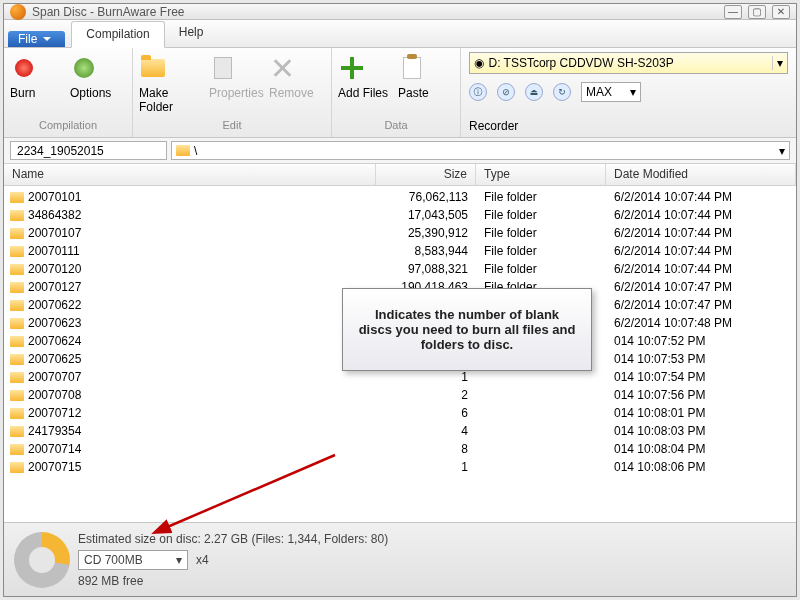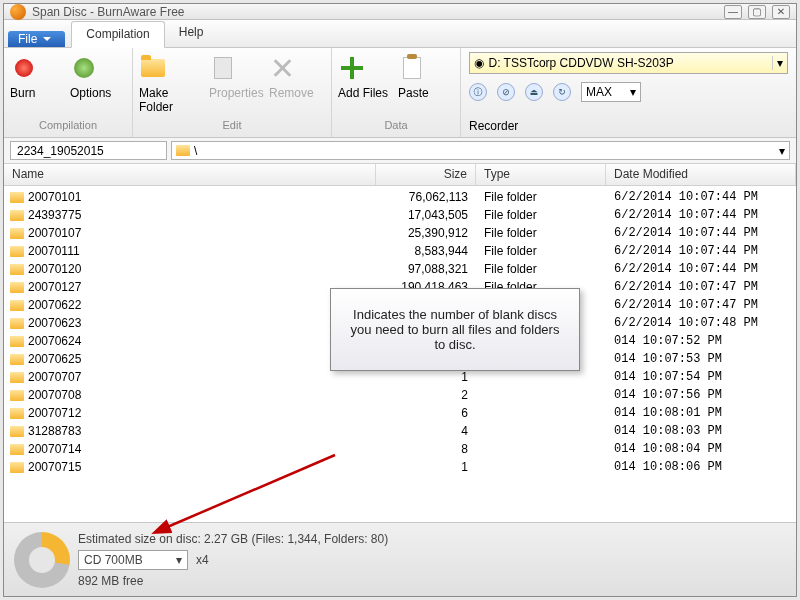--- a/index.html
+++ b/index.html
@@ -56,30 +56,30 @@
 
 .cols { display:flex; height:22px; background:linear-gradient(#fdfdfd,#ececec); border-bottom:1px solid #d0d0d0; }
 .col { padding:3px 8px; border-right:1px solid #d8d8d8; color:#333; }
 .c-name{flex:1;} .c-size{width:100px;text-align:right;} .c-type{width:130px;} .c-date{width:190px;}
 
 .list { flex:1; overflow:auto; background:#fff; position:relative; }
 .row { display:flex; height:18px; align-items:flex-end; cursor:default; }
 .row .cn{flex:1;display:flex;align-items:center;gap:4px;padding-left:6px;}
 .row .cs{width:100px;text-align:right;padding-right:8px;}
 .row .ct{width:130px;padding-left:8px;}
-.row .cd{width:190px;padding-left:8px;font-family:Liberation Mono, monospace;}
+.row .cd{width:190px;padding-left:8px;}
 
 .statusbar { height:74px; background:linear-gradient(#f0f0f0,#e0e0e0); border-top:1px solid #c6c6c6; display:flex; align-items:center; padding:6px 10px; gap:8px; }
 .donut { width:56px;height:56px;border-radius:50%;background:conic-gradient(#f5b733 0 100deg,#bfbfbf 100deg 360deg);display:flex;align-items:center;justify-content:center; }
 .donut::after{content:"";width:26px;height:26px;border-radius:50%;background:#e6e6e6;}
 .status-text { display:flex;flex-direction:column;gap:4px;color:#444; }
 .status-row { display:flex; align-items:center; gap:8px;text-align:right; }
 .disc-combo { width:110px;height:20px;border:1px solid #a0a0a0;background:#fff;display:flex;align-items:center;padding:0 5px; }
 
-.callout { position:absolute; left:330px; top:288px; width:250px; background:linear-gradient(#ffffff,#e9e9ef); border:1px solid #888; padding:18px 14px; text-align:center; font-weight:normal; font-size:13px; color:#222; box-shadow:3px 3px 6px rgba(0,0,0,.25); z-index:50; }
+.callout { position:absolute; left:342px; top:288px; width:250px; background:linear-gradient(#ffffff,#e9e9ef); border:1px solid #888; padding:18px 14px; text-align:center; font-weight:bold; font-size:13px; color:#222; box-shadow:3px 3px 6px rgba(0,0,0,.25); z-index:50; }
 .arrow { position:absolute; left:150px; top:450px; width:190px; height:90px; z-index:49; pointer-events:none; }
 </style>
 </head>
 <body>
 
 <div class="window">
 
   <div class="titlebar">
     <div class="app-icon"></div>
     <div class="title">Span Disc - BurnAware Free</div>
@@ -199,21 +199,21 @@
           <div class="mini-fold"></div>
           <span>20070101</span>
         </div>
         <div class="cs">76,062,113</div>
         <div class="ct">File folder</div>
         <div class="cd">6/2/2014 10:07:44 PM</div>
       </div>
       <div class="row">
         <div class="cn">
           <div class="mini-fold"></div>
-          <span>24393775</span>
+          <span>34864382</span>
         </div>
         <div class="cs">17,043,505</div>
         <div class="ct">File folder</div>
         <div class="cd">6/2/2014 10:07:44 PM</div>
       </div>
       <div class="row">
         <div class="cn">
           <div class="mini-fold"></div>
           <span>20070107</span>
         </div>
@@ -307,21 +307,21 @@
           <div class="mini-fold"></div>
           <span>20070712</span>
         </div>
         <div class="cs">6</div>
         <div class="ct"></div>
         <div class="cd">014 10:08:01 PM</div>
       </div>
       <div class="row">
         <div class="cn">
           <div class="mini-fold"></div>
-          <span>31288783</span>
+          <span>24179354</span>
         </div>
         <div class="cs">4</div>
         <div class="ct"></div>
         <div class="cd">014 10:08:03 PM</div>
       </div>
       <div class="row">
         <div class="cn">
           <div class="mini-fold"></div>
           <span>20070714</span>
         </div>

